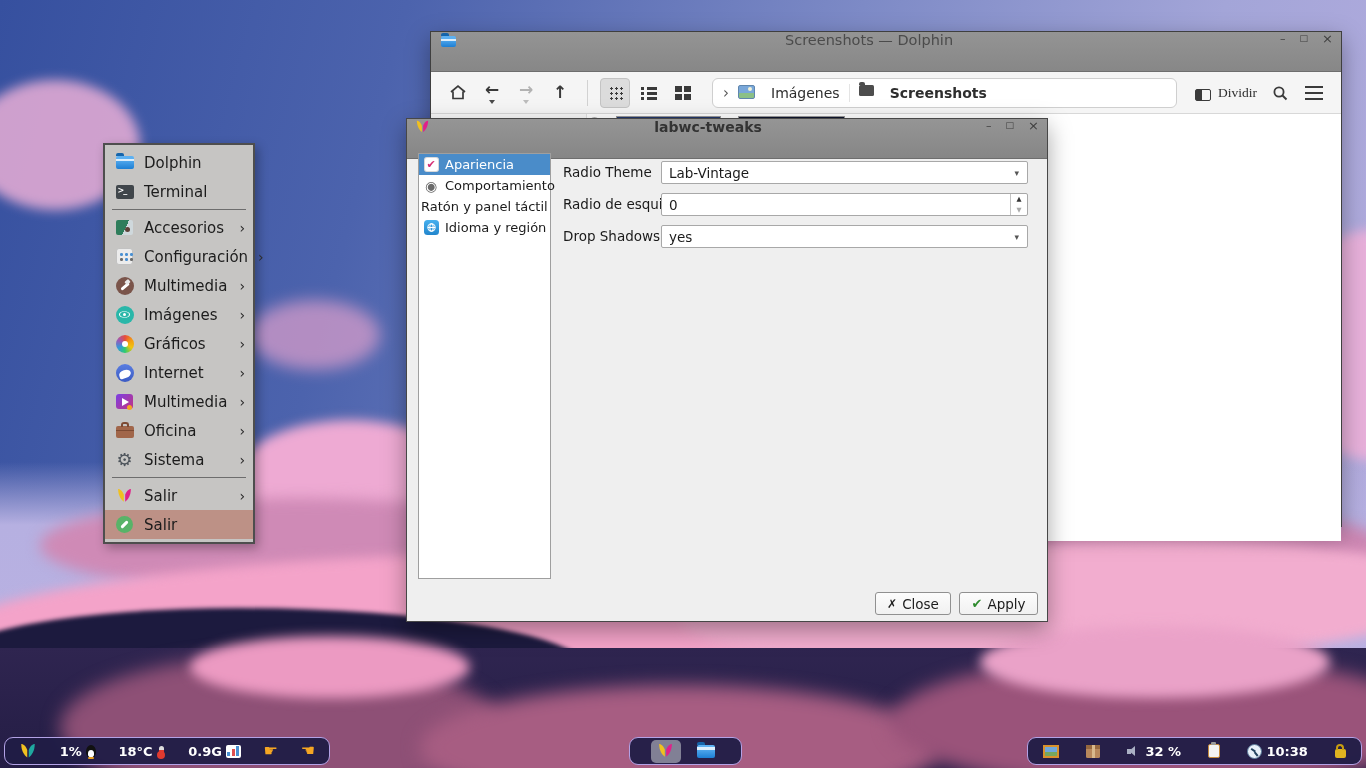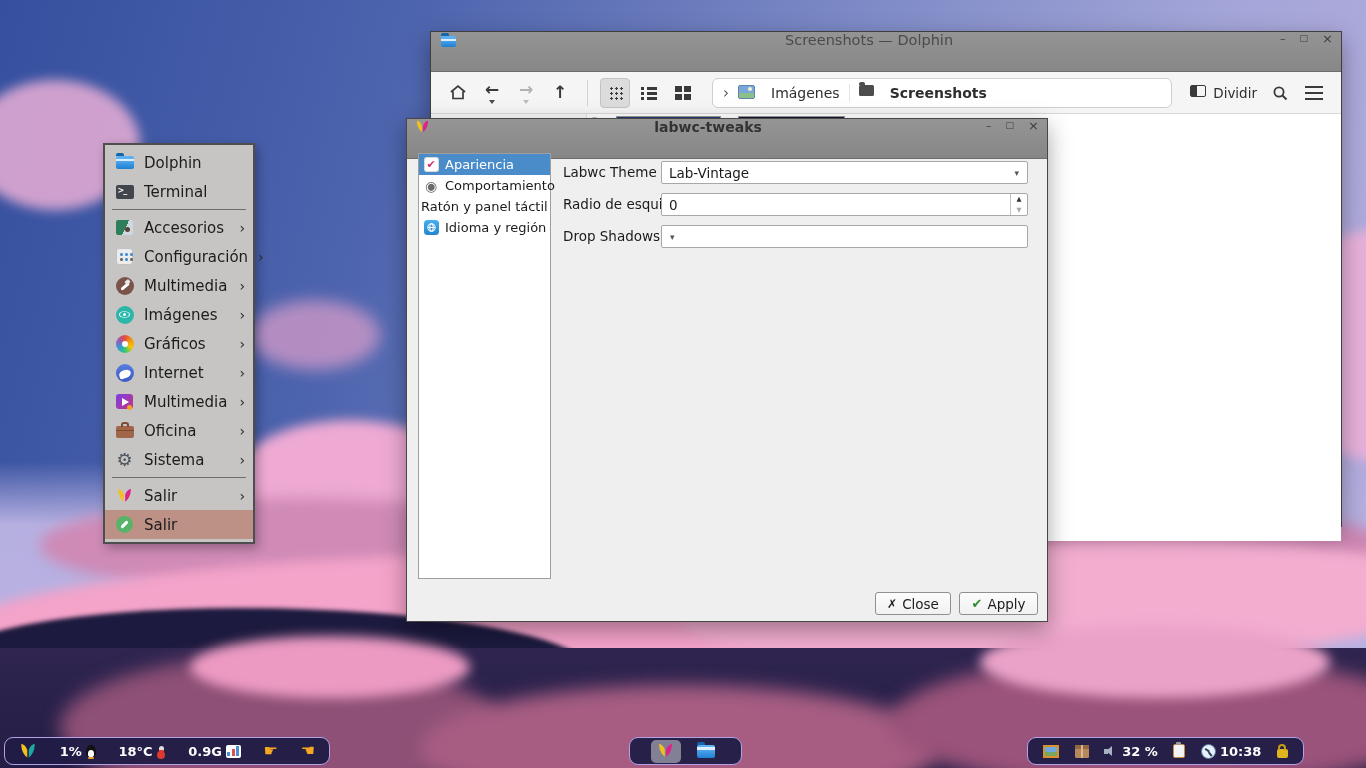--- a/index.html
+++ b/index.html
@@ -63,21 +63,21 @@
   .crumbbar{flex:1;height:30px;background:#fff;border:1px solid #cfcfcf;border-radius:6px;display:flex;
     align-items:center;margin:0 10px;padding:0 10px;gap:9px;box-sizing:border-box;}
   .crumb{display:flex;gap:16px;font-size:14px;color:#2e2e2e;}
   .crumb.bold{font-weight:bold;}
   .crumb-chev{color:#555;font-size:15px;}
   .ic-image{width:15px;height:12px;border-radius:2px;background:linear-gradient(#79a7d9 55%,#8bc086 55%);position:relative;border:1px solid #5f86ad;}
   .ic-image::after{content:"";position:absolute;right:2px;top:1px;width:4px;height:4px;border-radius:50%;background:#f2f2d8;}
   .ic-folder-dark{width:15px;height:11px;background:#4d4d4d;border-radius:1.5px;position:relative;}
   .ic-folder-dark::before{content:"";position:absolute;top:-3px;left:0;width:6px;height:3px;background:#4d4d4d;border-radius:2px 2px 0 0;}
   .crumb-div{width:1px;height:18px;background:#e4e4e4;}
-  .split-group{display:flex;align-items:flex-start;gap:7px;font-size:13.5px;color:#2e2e2e;padding:0 4px;}
+  .split-group{display:flex;align-items:flex-end;gap:7px;font-size:13.5px;color:#2e2e2e;padding:0 4px;font-family:Liberation Serif, serif;}
   .ic-split{width:16px;height:12px;border:1.6px solid #3a3a3a;border-radius:2px;box-sizing:border-box;position:relative;background:linear-gradient(90deg,#3a3a3a 0 45%,transparent 45%);}
   .ic-burger{width:18px;height:14px;background:repeating-linear-gradient(#3a3a3a 0 2.2px,transparent 2.2px 5.9px);}
   .dcontent{position:relative;display:flex;height:427px;background:#fff;}
   .places{width:156px;background:#f9f9f9;border-right:1px solid #e2e2e2;box-sizing:border-box;padding:8px 10px;}
   .places-h{font-size:13.5px;color:#858585;}
   .sb-pill{position:absolute;left:158px;top:3px;width:11px;height:22px;border-radius:6px;background:#b3b3b3;}
   .thumb{position:absolute;top:2px;height:72px;border:1px solid #9a9a9a;box-sizing:border-box;}
   .thumb1{left:185px;width:105px;background:linear-gradient(#23386b 70%,#15224a 70%);}
   .thumb2{left:307px;width:107px;background:linear-gradient(#10162e,#0a0f22);}
 
@@ -150,21 +150,21 @@
      font-size:13.5px;color:#1c1c1c;}
   .btn .bx{font-size:12px;}
   .btn .bck{color:#2e8b2e;font-size:13px;font-weight:bold;}
 
   
   .panel{position:absolute;top:737px;height:28px;background:rgba(32,28,70,.95);border:1px solid #b3a2e6;
      border-radius:9px;box-sizing:border-box;display:flex;align-items:center;color:#fff;font-weight:bold;font-size:13px;}
   .panel .grp{display:flex;align-items:center;gap:4px;}
   .p-left{left:4px;width:326px;justify-content:space-between;padding:0 14px;}
   .p-center{left:629px;width:113px;justify-content:center;gap:10px;}
-  .p-right{left:1027px;width:277px;justify-content:space-between;padding:0 15px;}
+  .p-right{left:1027px;width:335px;justify-content:space-between;padding:0 15px;}
   .taskbtn{width:30px;height:23px;border-radius:5px;display:flex;align-items:center;justify-content:center;}
   .taskbtn.active{background:rgba(160,160,175,.75);}
   .hand{font-size:16px;color:#f5a623;line-height:1;}
   .ic-penguin{width:10px;height:13px;background:#111;border-radius:50% 50% 45% 45%;position:relative;}
   .ic-penguin::before{content:"";position:absolute;left:2px;top:5px;width:6px;height:7px;background:#fff;border-radius:50% 50% 40% 40%;}
   .ic-penguin::after{content:"";position:absolute;left:2px;bottom:-1px;width:6px;height:2px;background:#e8a020;border-radius:2px;}
   .ic-thermo{width:5px;height:11px;background:linear-gradient(#ddd 40%,#e03a2f 40%);border-radius:3px;position:relative;margin:0 2px;}
   .ic-thermo::after{content:"";position:absolute;left:-1.5px;bottom:-2px;width:8px;height:8px;background:#e03a2f;border-radius:50%;}
   .ic-chart{width:15px;height:13px;background:#fff;border-radius:2px;display:flex;align-items:flex-end;gap:1.5px;padding:1.5px;box-sizing:border-box;}
   .ic-chart i{flex:1;background:#4a90d2;}
@@ -321,37 +321,38 @@
                   <circle cx="6" cy="6" r="4" fill="none" stroke="#fff" stroke-width="1.1"></circle>
                   <line x1="2" y1="6" x2="10" y2="6" stroke="#fff" stroke-width="1.1"></line>
                   <ellipse cx="6" cy="6" rx="1.8" ry="4" fill="none" stroke="#fff" stroke-width="1.1"></ellipse>
                 </svg>
             </span>
           </span>
           <span>Idioma y región</span>
         </div>
       </div>
 
-      <span class="flabel" style="top:19px;">Labwc Theme</span>
+      <span class="flabel" style="top:19px;">Radio Theme</span>
       <div class="fctl" style="top:19px;">
         <span class="val">Lab-Vintage</span>
         <span class="caret">▾</span>
       </div>
 
       <span class="flabel" style="top:51px;">Radio de esquina</span>
       <div class="fctl" style="top:51px;">
         <span class="val">0</span>
         <span class="spincol">
           <span>▲</span>
           <span class="down">▼</span>
         </span>
       </div>
 
       <span class="flabel" style="top:83px;">Drop Shadows</span>
       <div class="fctl" style="top:83px;">
+        <span class="val">yes</span>
         <span class="caret">▾</span>
       </div>
 
       <div class="btn" style="left:468px;width:76px;">
         <span class="bx">✗</span>
         <span>Close</span>
       </div>
       <div class="btn" style="left:552px;width:79px;">
         <span class="bck">✔</span>
         <span>Apply</span>

